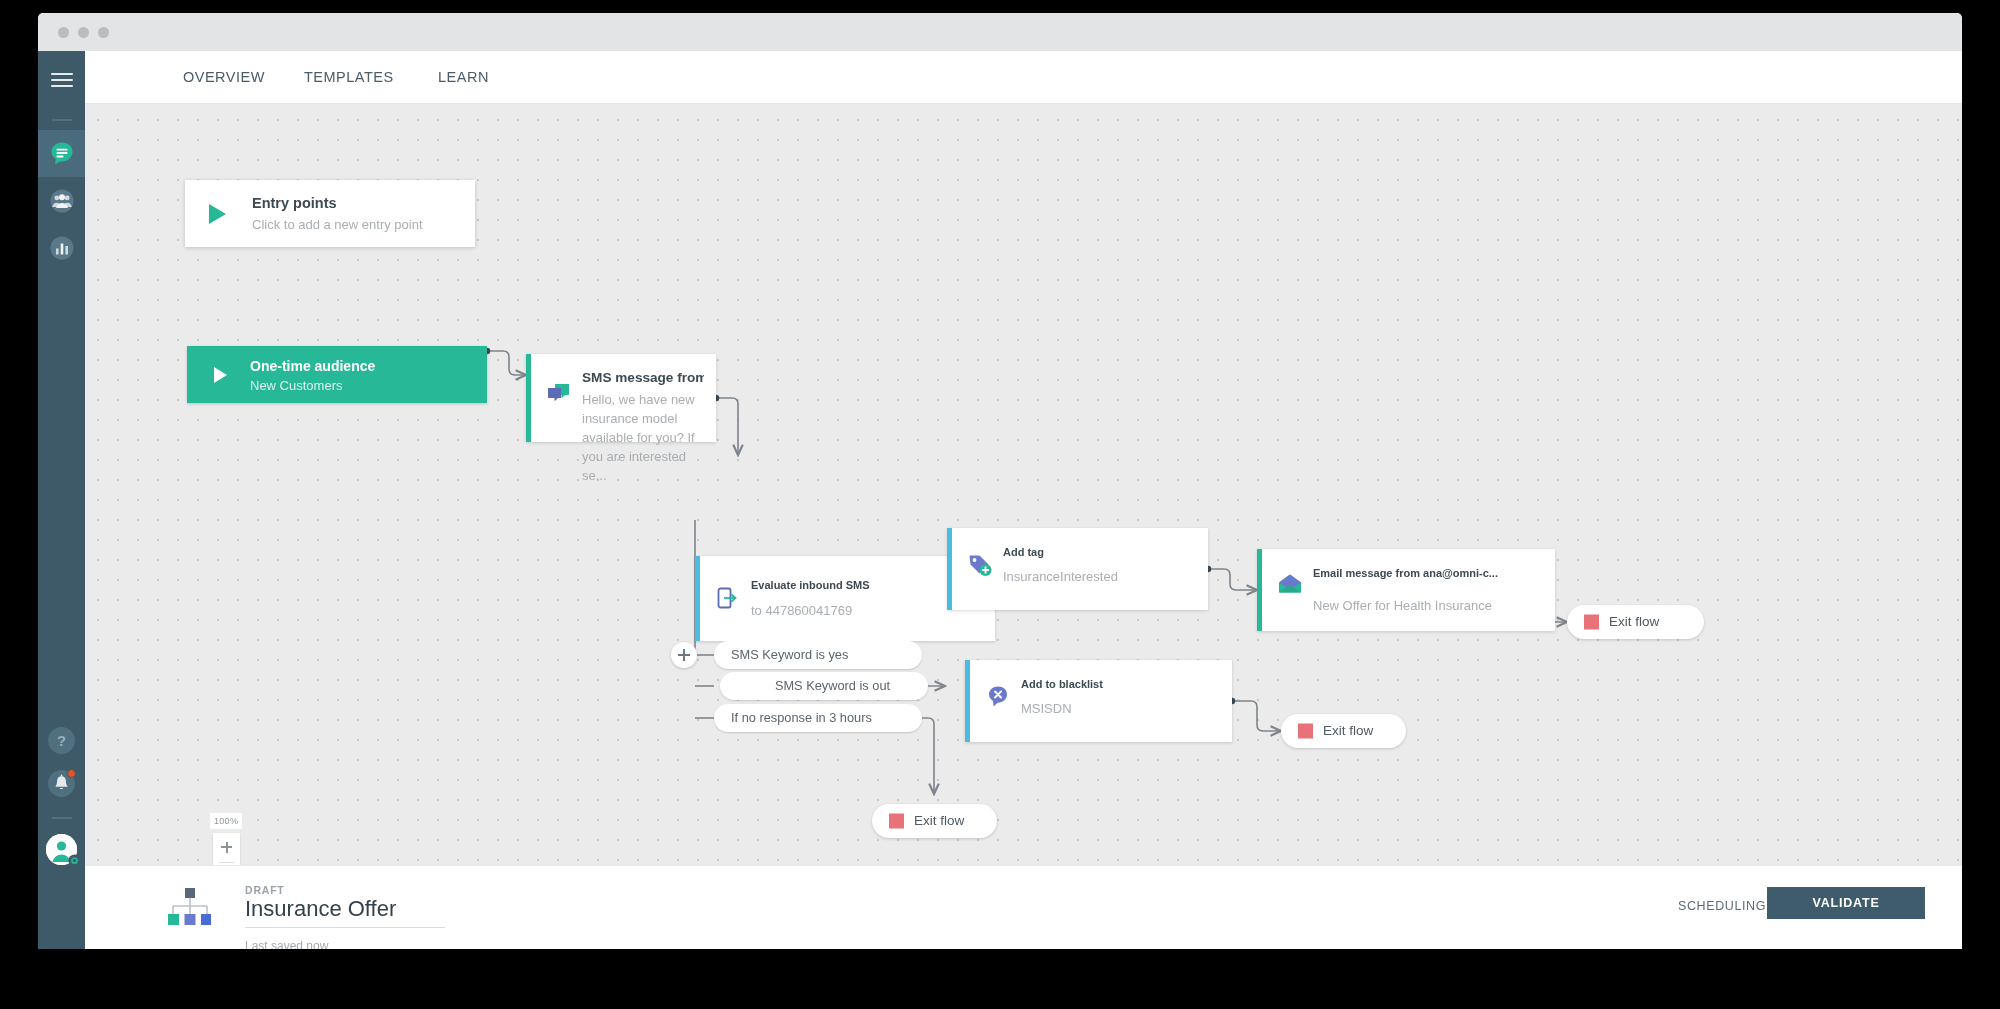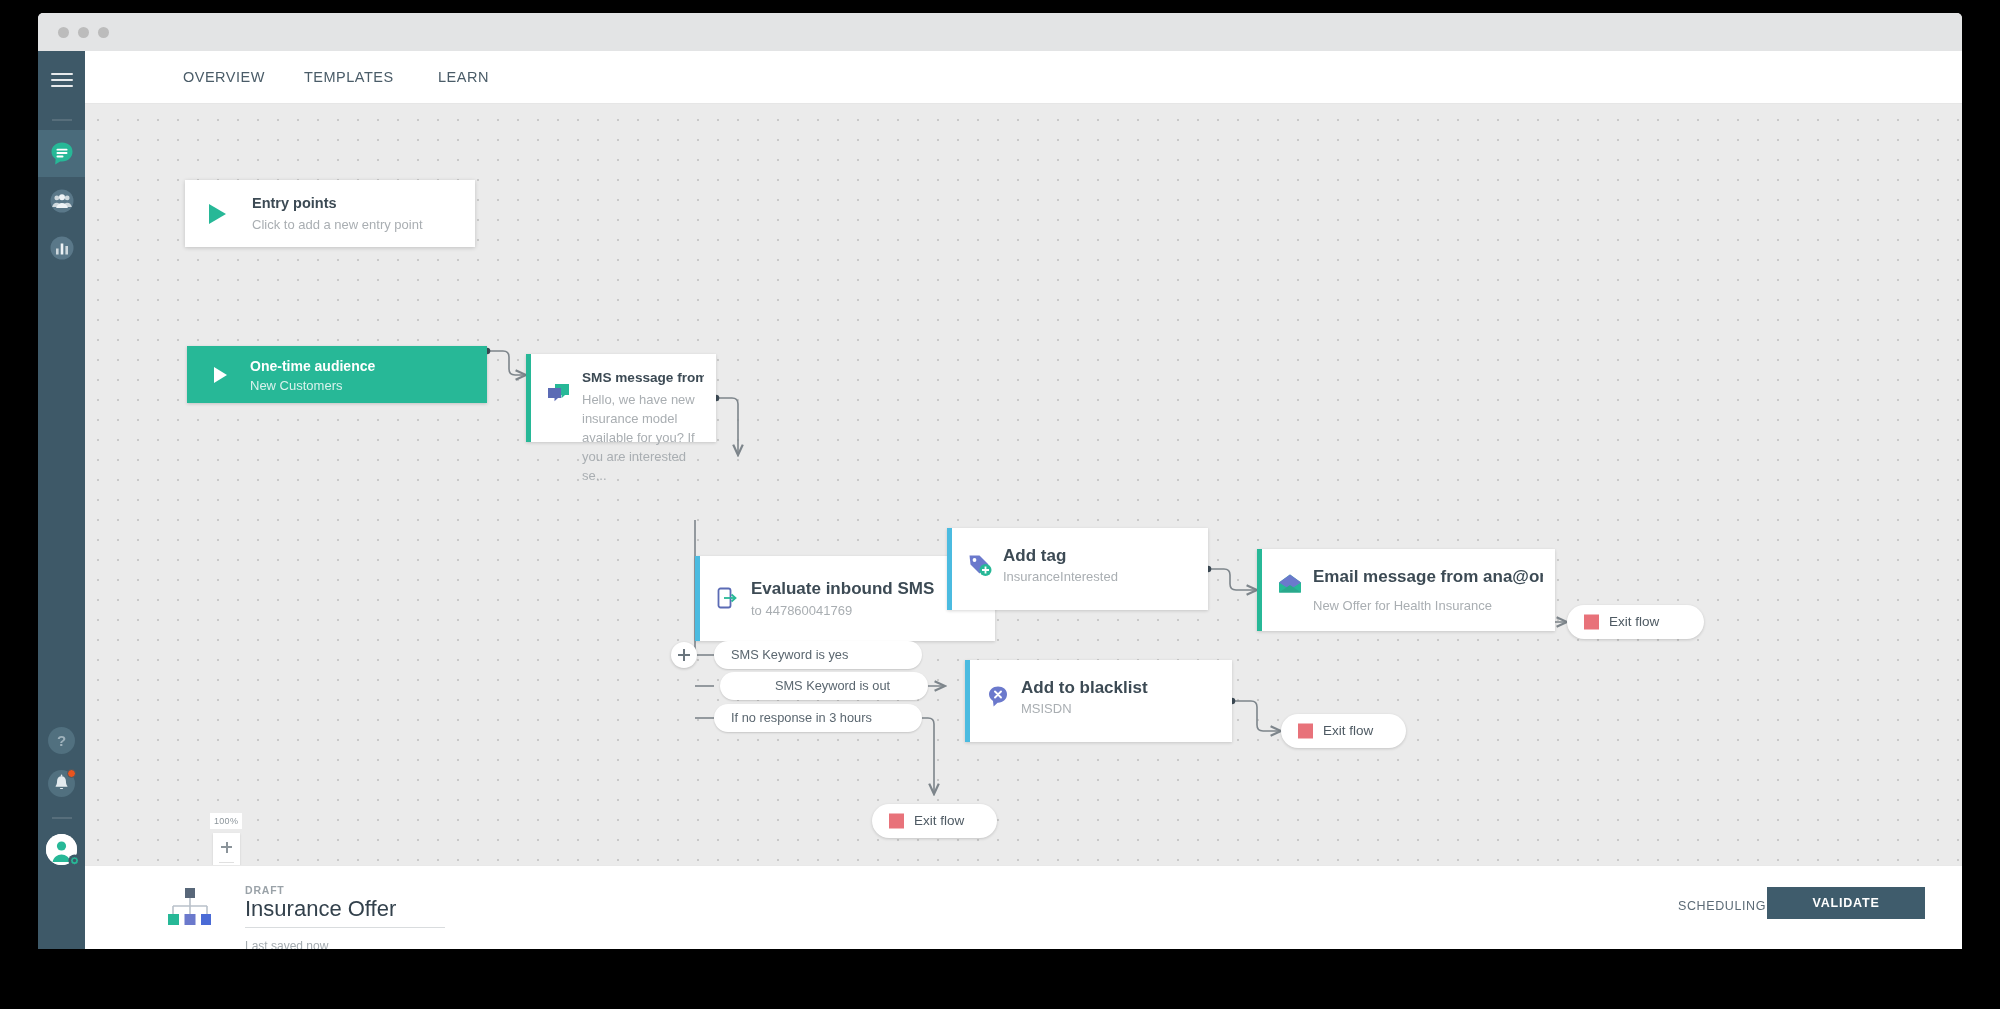--- a/index.html
+++ b/index.html
@@ -120,21 +120,21 @@
   }
   .node .bar {
     position: absolute; left: 0; top: 0; bottom: 0; width: 5px;
   }
   .node .nico {
     position: absolute; left: 20px; top: 50%; transform: translateY(-50%);
     width: 26px; height: 26px;
   }
   .node .ntitle {
     position: absolute; left: 56px; right: 12px;
-    font-size: 17px; font-weight: bold; color: #3c4a54;
+    font-size: 11px; font-weight: bold; color: #3c4a54;
     white-space: nowrap; overflow: hidden;
   }
   .node .nsub {
     position: absolute; left: 56px; right: 12px;
     font-size: 13px; color: #a9aeb2; line-height: 19px;
   }
 
   
   #entrypoints {
     position: absolute; left: 100px; top: 76px;

